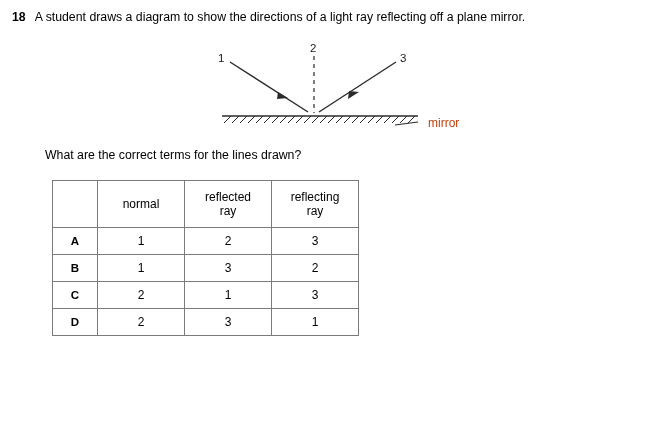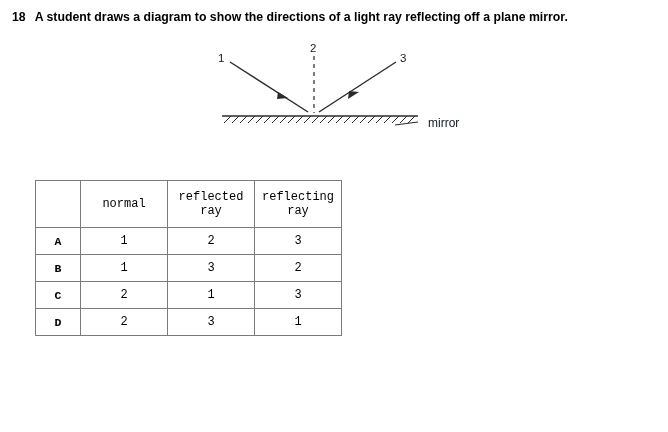--- a/index.html
+++ b/index.html
@@ -27,21 +27,21 @@
     display: flex;
     align-items: flex-start;
     gap: 9px;
     font-size: 12.3px;
     line-height: 1.25;
   }
   .q-number {
     font-weight: bold;
   }
   .q-text {
-    font-weight: bold;
+    font-weight: normal;
     white-space: nowrap;
   }
   
   .diagram {
     position: absolute;
     left: 200px;
     top: 40px;
     width: 300px;
     height: 100px;
   }
@@ -54,38 +54,37 @@
     color: #1a1a1a;
   }
   .lbl-1 { left: 18px; top: 12px; }
   .lbl-2 { left: 110px; top: 2px; }
   .lbl-3 { left: 200px; top: 12px; }
   .lbl-mirror {
     position: absolute;
     left: 222px;
     top: 76px;
     font-size: 12px;
-    color: #0f172a;
+    color: #c2410c;
     padding-left: 6px;
   }
   
   .prompt {
     position: absolute;
     left: 45px;
     top: 148px;
     font-size: 12.3px;
   }
   
   .answers {
     position: absolute;
-    left: 35px;
+    left: 52px;
     top: 180px;
     border-collapse: collapse;
     font-size: 12px;
-    font-family: Liberation Mono, monospace;
   }
   .answers td, .answers th {
     border: 1px solid #7a7a7a;
     padding: 0;
     text-align: center;
     vertical-align: middle;
     font-weight: normal;
   }
   .answers .col-label {
     width: 36px;
@@ -164,20 +163,21 @@
       </g>
 
       <line x1="195" y1="85" x2="218" y2="82" stroke="#2b2b2b" stroke-width="1.1"></line>
     </svg>
     <span class="lbl lbl-1">1</span>
     <span class="lbl lbl-2">2</span>
     <span class="lbl lbl-3">3</span>
     <span class="lbl-mirror">mirror</span>
   </div>
 
+  <div class="prompt">What are the correct terms for the lines drawn?</div>
 
   <table class="answers">
     <thead>
       <tr>
         <td class="col-label"></td>
         <td class="col-data">normal</td>
         <td class="col-data">
           <span class="hdr-2line">reflected</span>
           <span class="hdr-2line">ray</span>
         </td>

